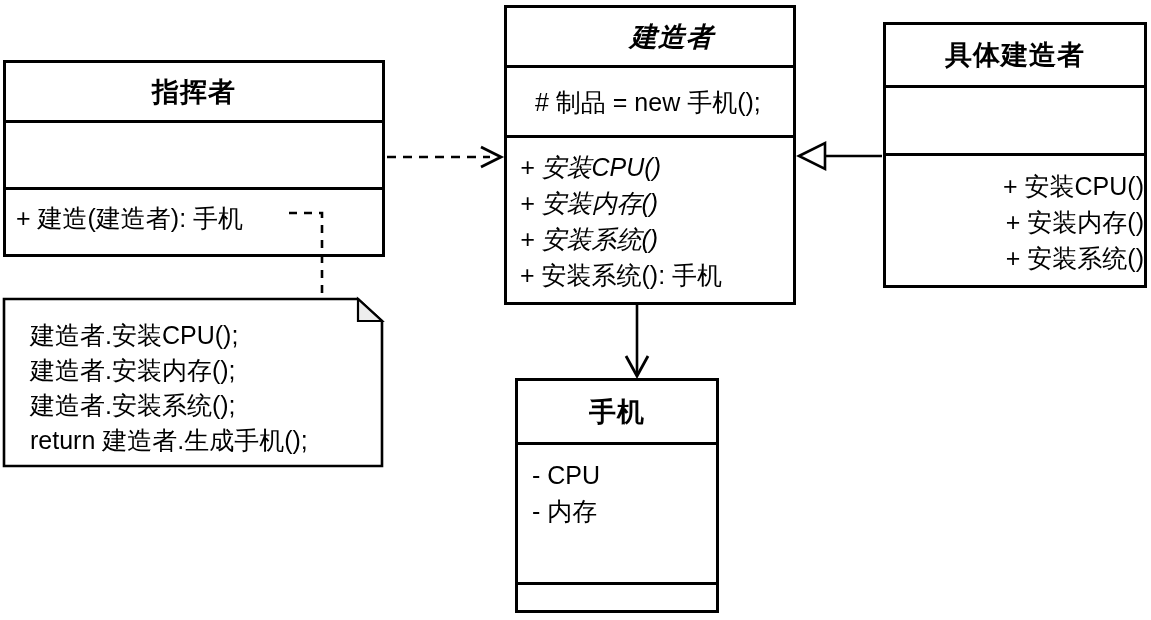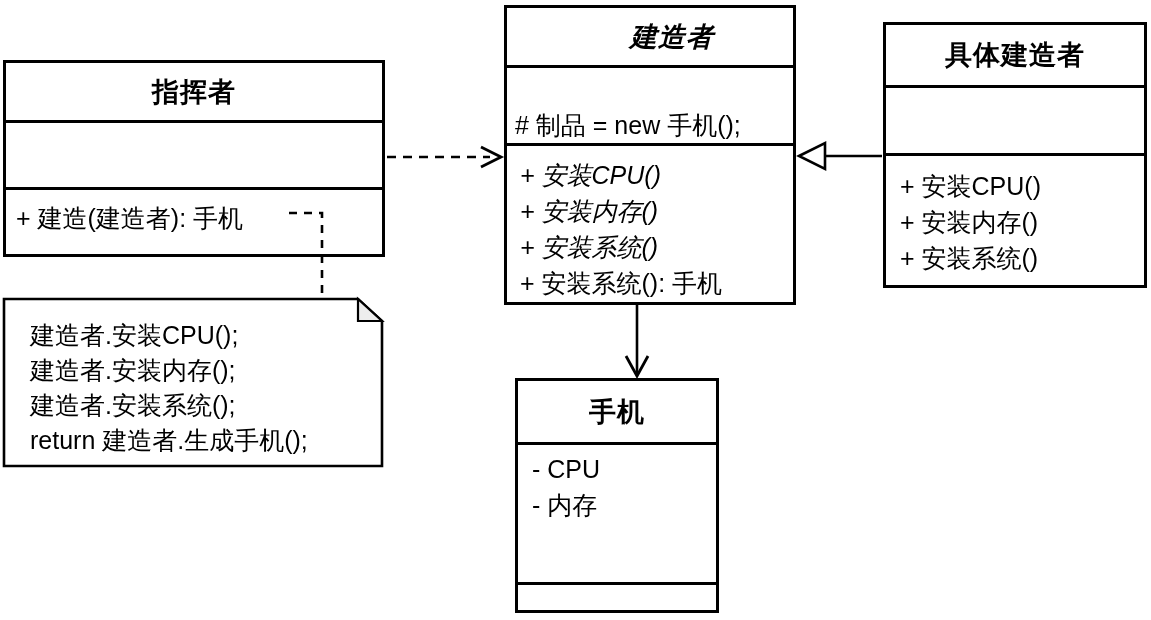--- a/index.html
+++ b/index.html
@@ -58,33 +58,33 @@
 
   
   #class-director { left: 3px; top: 60px; width: 382px; height: 197px; }
   #class-director .class-title { height: 57px; }
   #class-director .attrs   { height: 67px; }
   #class-director .methods { height: 58px; }
 
   
   #class-builder { left: 504px; top: 5px; width: 292px; height: 300px; }
   #class-builder .class-title { height: 57px; }
-  #class-builder .attrs   { height: 78px; padding-left: 8px; justify-content: flex-end; }
+  #class-builder .attrs   { height: 70px; padding-left: 28px; }
   #class-builder .methods { height: 167px; padding-top: 11px; padding-left: 13px; }
 
   
-  #class-concrete { left: 883px; top: 22px; width: 264px; height: 266px; }
+  #class-concrete { left: 883px; top: 22px; width: 264px; height: 266px; text-align: right; }
   #class-concrete .class-title { height: 60px; }
   #class-concrete .attrs   { height: 68px; }
   #class-concrete .methods { height: 132px; padding-top: 12px; padding-left: 14px; }
 
   
   #class-phone { left: 515px; top: 378px; width: 204px; height: 235px; }
   #class-phone .class-title { height: 61px; }
-  #class-phone .attrs   { height: 140px; padding-top: 6px; padding-left: 14px; }
+  #class-phone .attrs   { height: 140px; padding-top: 12px; padding-left: 14px; }
   #class-phone .methods { height: 28px; }
 
   
   #note-text {
     position: absolute;
     z-index: 2;
     left: 3px; top: 298px;
     width: 380px; height: 170px;
     box-sizing: border-box;
     padding: 20px 0 13px 27px;

